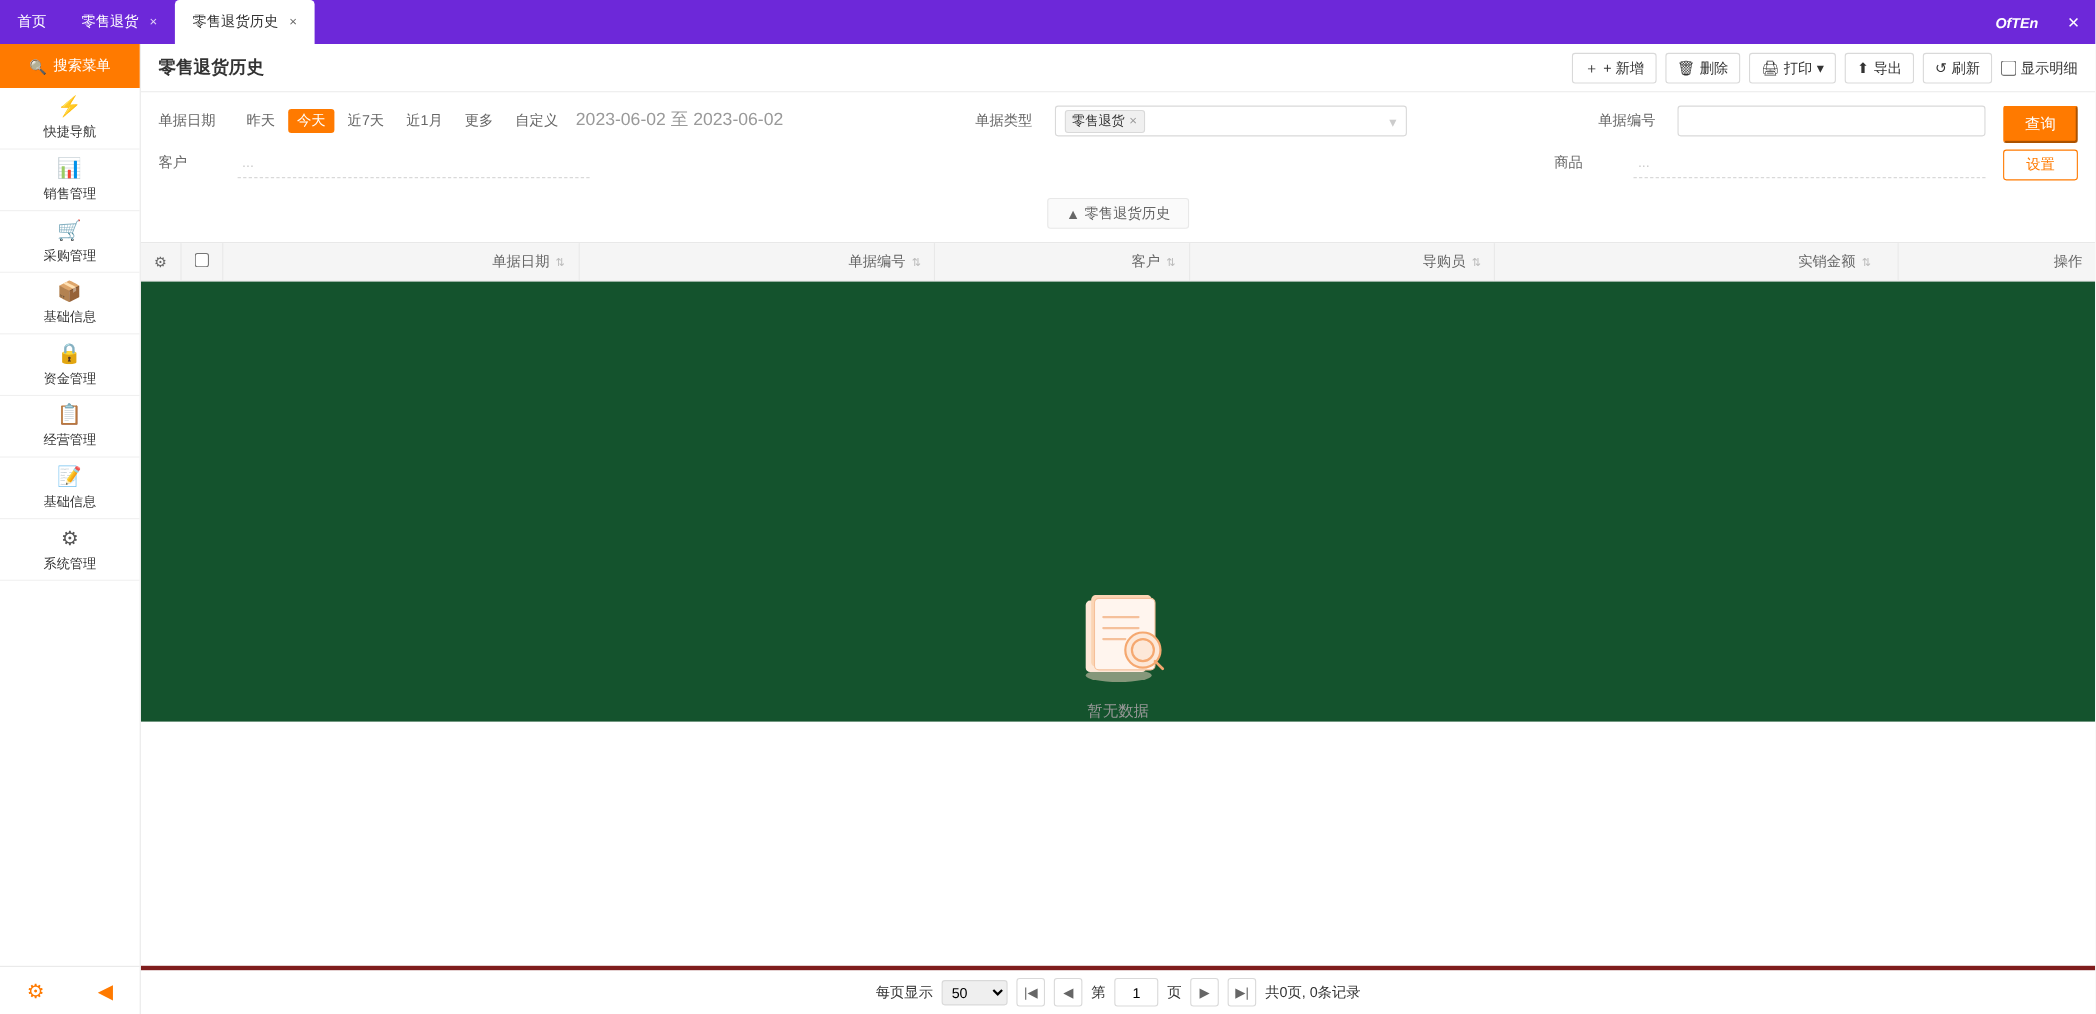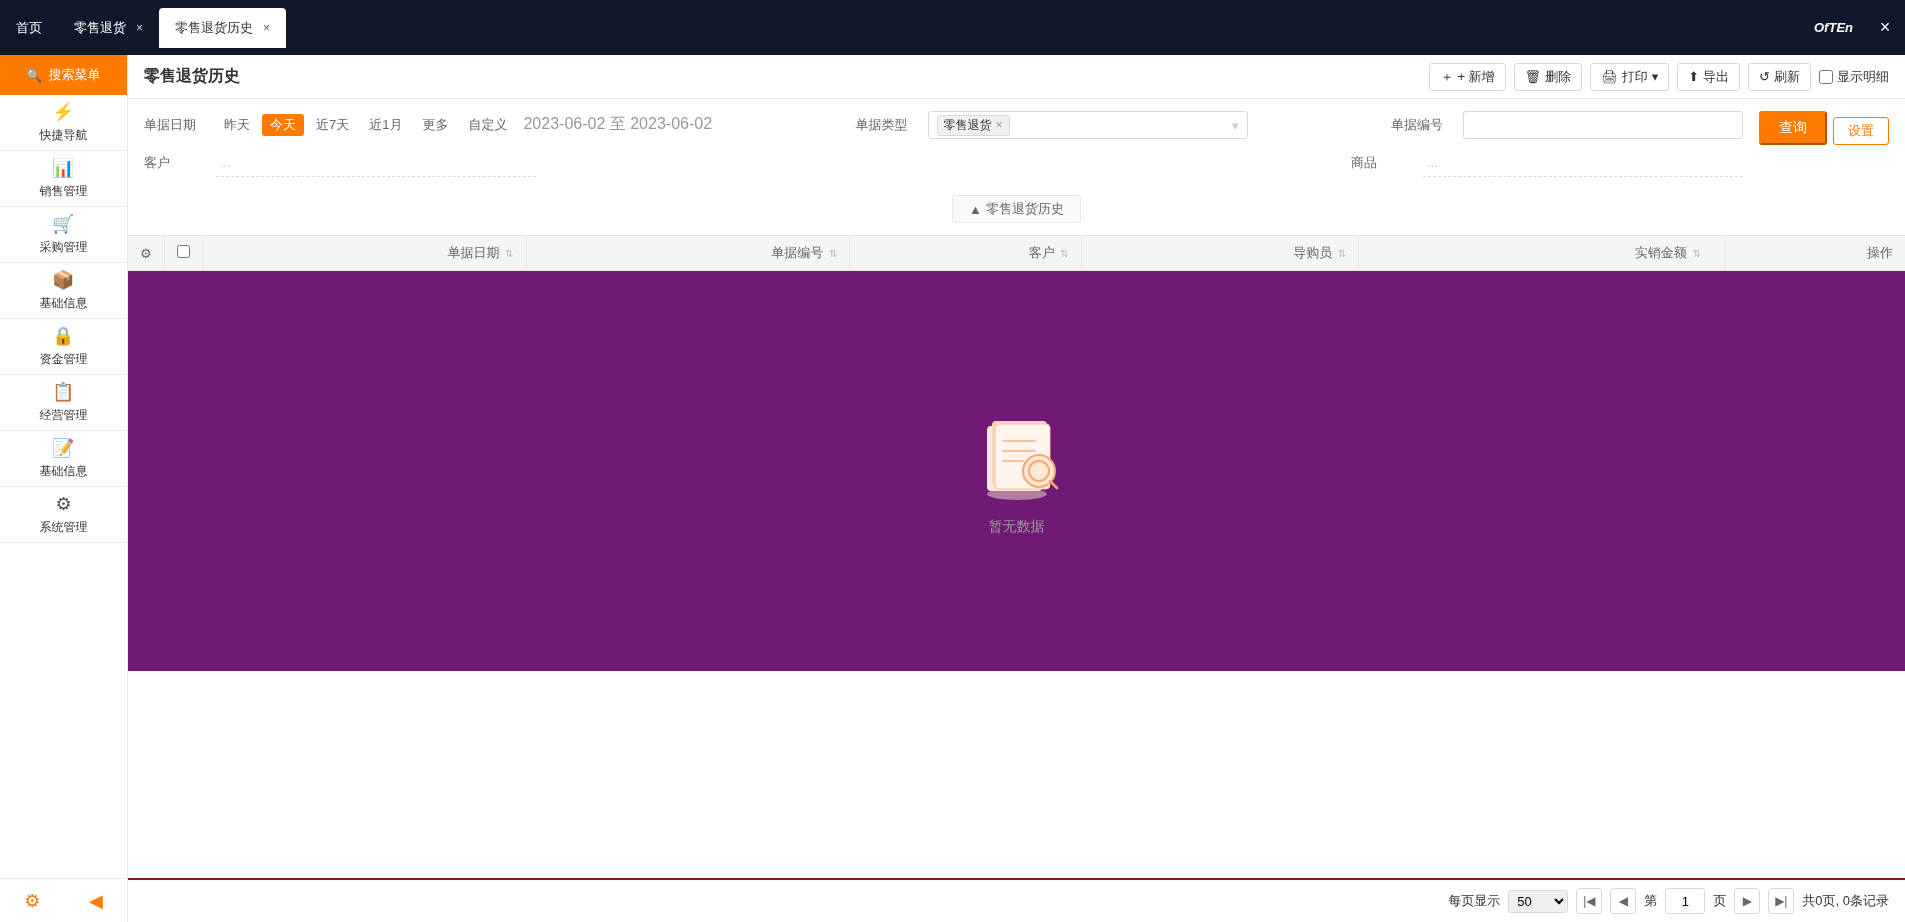--- a/index.html
+++ b/index.html
@@ -1,21 +1,21 @@
 <!DOCTYPE html>
 <html><head>
   <meta charset="utf-8">
   <style>
     * { box-sizing: border-box; margin: 0; padding: 0; font-family: 'Microsoft YaHei', Arial, sans-serif; }
     body { width: 1905px; height: 922px; overflow: hidden; display: flex; flex-direction: column; background: #f5f5f5; }
 
     
     .top-bar {
-      height: 55px;
-      background: #0f172a;
+      height: 40px;
+      background: #6d28d9;
       display: flex;
       align-items: center;
       flex-shrink: 0;
     }
     .top-tab {
       height: 40px;
       padding: 0 16px;
       display: flex;
       align-items: center;
       font-size: 13px;
@@ -263,25 +263,24 @@
       color: #666;
       cursor: pointer;
       padding: 4px 16px;
       border: 1px solid #e8e8e8;
       border-radius: 3px;
       background: #fafafa;
       margin: 4px auto 0;
     }
     .filter-actions-col {
       display: flex;
-      flex-direction: row;
+      flex-direction: column;
       gap: 6px;
       margin-left: auto;
       padding-right: 0;
-      align-items: flex-end;
     }
 
     
     .table-wrapper {
       flex: 1;
       background: #fff;
       overflow: auto;
       margin: 0;
     }
     table {
@@ -306,42 +305,42 @@
     .th-check { width: 36px; text-align: center; }
     .th-amount { text-align: right; }
     .sort-arrows { color: #bbb; font-size: 10px; margin-left: 2px; }
 
     
     .empty-state {
       flex: 1;
       display: flex;
       flex-direction: column;
       align-items: center;
-      justify-content: center;
-      background: #701a75;
+      justify-content: flex-end;
+      background: #14532d;
       min-height: 400px;
     }
     .empty-icon {
       width: 100px;
       height: 100px;
       margin-bottom: 12px;
     }
     .empty-text {
       font-size: 14px;
       color: #999;
     }
 
     
     .pagination-bar {
       height: 44px;
       background: #fff;
-      border-top: 2px solid #7f1d1d;
-      display: flex;
-      align-items: center;
-      justify-content: flex-end;
+      border-top: 4px solid #7f1d1d;
+      display: flex;
+      align-items: center;
+      justify-content: center;
       padding: 0 16px;
       gap: 8px;
       font-size: 13px;
       color: #333;
       flex-shrink: 0;
     }
     .page-size-select {
       border: 1px solid #d9d9d9;
       border-radius: 3px;
       padding: 2px 4px;

